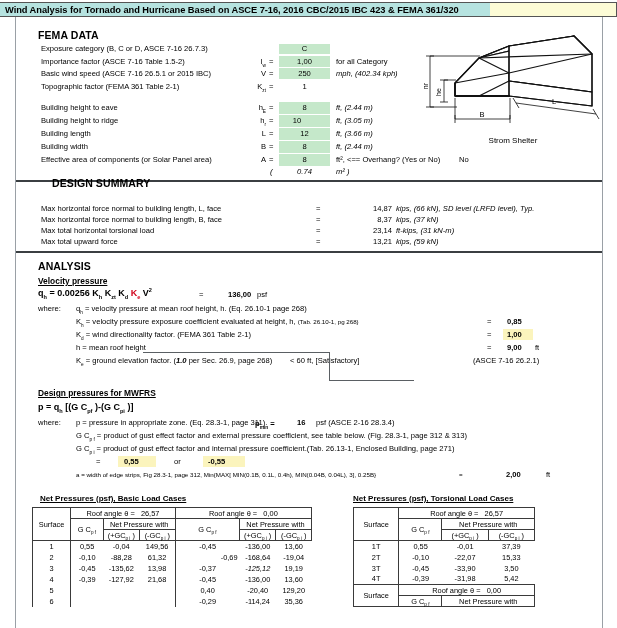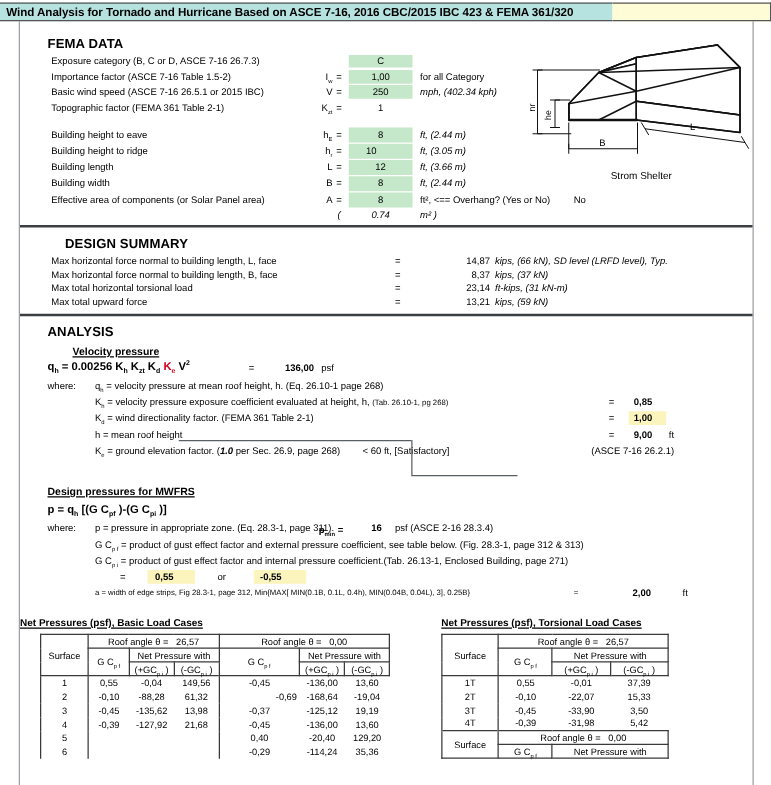--- a/index.html
+++ b/index.html
@@ -210,21 +210,21 @@
       <line x1="89" y1="80" x2="95" y2="90"></line>
       <line x1="169" y1="91" x2="175" y2="101"></line>
     </g>
     <text x="130" y="86" font-family="Liberation Sans, sans-serif" font-size="7.5" text-anchor="middle">L</text>
 
     <text x="89" y="125" font-family="Liberation Sans, sans-serif" font-size="8" text-anchor="middle">Strom Shelter</text>
   </svg>
 
   <div class="hrule thick" style="left:16px;top:180px;width:586px;"></div>
 
-  <div class="t hdr" style="left:38px;top:190px;padding-left:14px;">DESIGN SUMMARY</div>
+  <div class="t hdr" style="left:38px;top:178px;padding-left:14px;">DESIGN SUMMARY</div>
 
   <div class="t" style="left:41px;top:205px;">Max horizontal force normal to building length, L, face</div>
   <div class="t" style="left:316px;top:205px;">=</div>
   <div class="t r" style="left:360px;top:205px;width:32px;">14,87</div>
   <div class="t it" style="left:396px;top:205px;">kips, (66 kN), SD level (LRFD level), Typ.</div>
 
   <div class="t" style="left:41px;top:216px;">Max horizontal force normal to building length, B, face</div>
   <div class="t" style="left:316px;top:216px;">=</div>
   <div class="t r" style="left:360px;top:216px;width:32px;">8,37</div>
   <div class="t it" style="left:396px;top:216px;">kips, (37 kN)</div>
@@ -235,21 +235,21 @@
   <div class="t it" style="left:396px;top:227px;">ft-kips, (31 kN-m)</div>
 
   <div class="t" style="left:41px;top:238px;">Max total upward force</div>
   <div class="t" style="left:316px;top:238px;">=</div>
   <div class="t r" style="left:360px;top:238px;width:32px;">13,21</div>
   <div class="t it" style="left:396px;top:238px;">kips, (59 kN)</div>
 
   <div class="hrule thick" style="left:16px;top:251px;width:586px;"></div>
 
   <div class="t hdr" style="left:38px;top:261px;">ANALYSIS</div>
-  <div class="t sub" style="left:38px;top:277px;margin-left:20px;">Velocity pressure</div>
+  <div class="t sub" style="left:38px;top:277px;">Velocity pressure</div>
 
   <div class="t eq" style="left:38px;top:289px;">
     q<sub>h</sub> = 0.00256 K<sub>h</sub> K<sub>zt</sub> K<sub>d</sub> <span class="red">K<sub>e</sub></span> V<sup>2</sup>
   </div>
   <div class="t" style="left:199px;top:291px;">=</div>
   <div class="t bld" style="left:228px;top:291px;">136,00</div>
   <div class="t" style="left:257px;top:291px;">psf</div>
 
   <div class="t" style="left:38px;top:305px;">where:</div>
   <div class="t" style="left:76px;top:305px;">q<sub>h</sub> = velocity pressure at mean roof height, h. (Eq. 26.10-1 page 268)</div>
@@ -293,21 +293,21 @@
   <div class="t" style="left:96px;top:458px;">=</div>
   <div class="t bld" style="left:124px;top:458px;">0,55</div>
   <div class="t" style="left:174px;top:458px;">or</div>
   <div class="t bld" style="left:208px;top:458px;">-0,55</div>
 
   <div class="t sm" style="left:76px;top:472px;">a = width of edge strips, Fig 28.3-1, page 312, Min{MAX[ MIN(0.1B, 0.1L, 0.4h), MIN(0.04B, 0.04L), 3], 0.25B}</div>
   <div class="t sm" style="left:459px;top:472px;">=</div>
   <div class="t bld" style="left:506px;top:471px;">2,00</div>
   <div class="t" style="left:546px;top:471px;">ft</div>
 
-  <div class="t tbl-title" style="left:16px;top:495px;text-align:right;">Net Pressures (psf), Basic Load Cases</div>
+  <div class="t tbl-title" style="left:40px;top:495px;text-align:right;">Net Pressures (psf), Basic Load Cases</div>
 
   <table class="tbl" style="left:32px;top:507px;width:280px;">
     <tbody>
         <tr>
       <td rowspan="3" style="width:42px;">Surface</td>
       <td colspan="3">
         <span>Roof angle θ  =</span>
         &nbsp;&nbsp;<span>26,57</span>
       </td>
       <td colspan="3">
@@ -346,21 +346,21 @@
           <td style="border-top: none; border-bottom: none; border-right: none; padding-left: 45px;">-0,69</td>
           <td style="border-width: initial; border-style: none; border-color: initial;">-168,64</td>
           <td style="border-width: initial; border-style: none; border-color: initial;">-19,04</td>
         </tr>
         <tr>
           <td style="border-top: none; border-bottom: none;">3</td>
           <td style="border-top: none; border-bottom: none; border-right: none;">-0,45</td>
           <td style="border-width: initial; border-style: none; border-color: initial;">-135,62</td>
           <td style="border-width: initial; border-style: none; border-color: initial;">13,98</td>
           <td style="border-top: none; border-bottom: none; border-right: none;">-0,37</td>
-          <td style="border-width: initial; border-style: none; border-color: initial;">-125,12</td>
+          <td style="border-width: initial; border-style: none; border-color: initial; font-style: italic;">-125,12</td>
           <td style="border-width: initial; border-style: none; border-color: initial;">19,19</td>
         </tr>
         <tr>
           <td style="border-top: none; border-bottom: none;">4</td>
           <td style="border-top: none; border-bottom: none; border-right: none;">-0,39</td>
           <td style="border-width: initial; border-style: none; border-color: initial;">-127,92</td>
           <td style="border-width: initial; border-style: none; border-color: initial;">21,68</td>
           <td style="border-top: none; border-bottom: none; border-right: none;">-0,45</td>
           <td style="border-width: initial; border-style: none; border-color: initial;">-136,00</td>
           <td style="border-width: initial; border-style: none; border-color: initial;">13,60</td>

